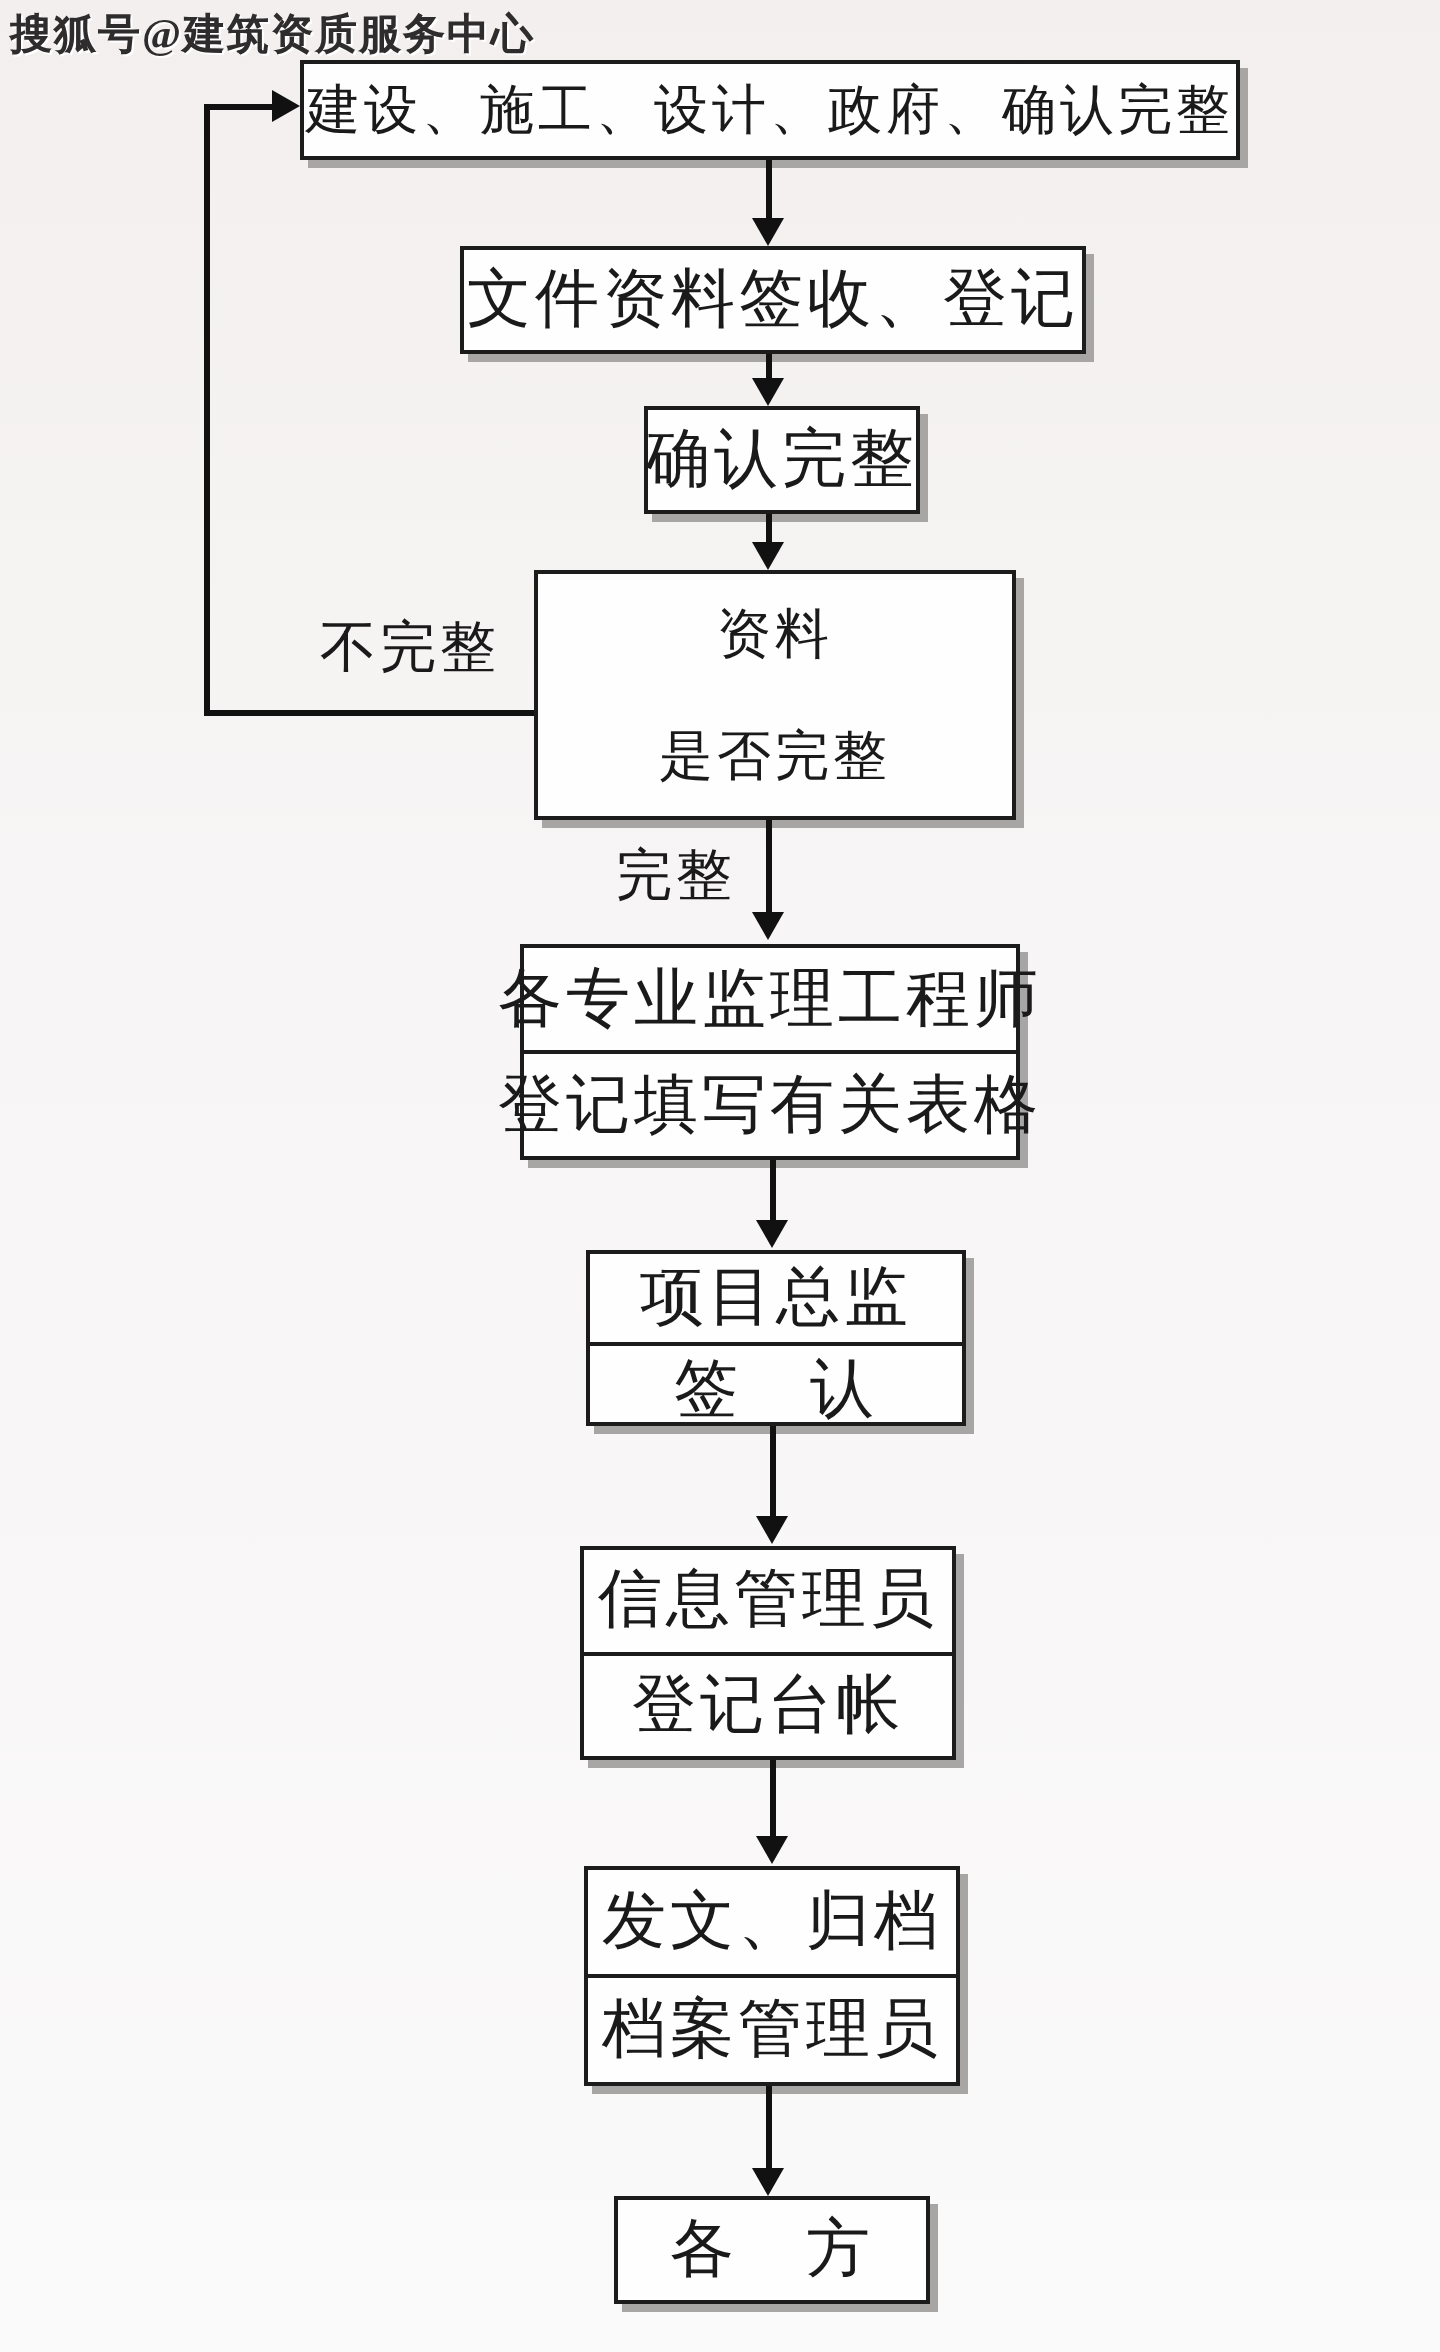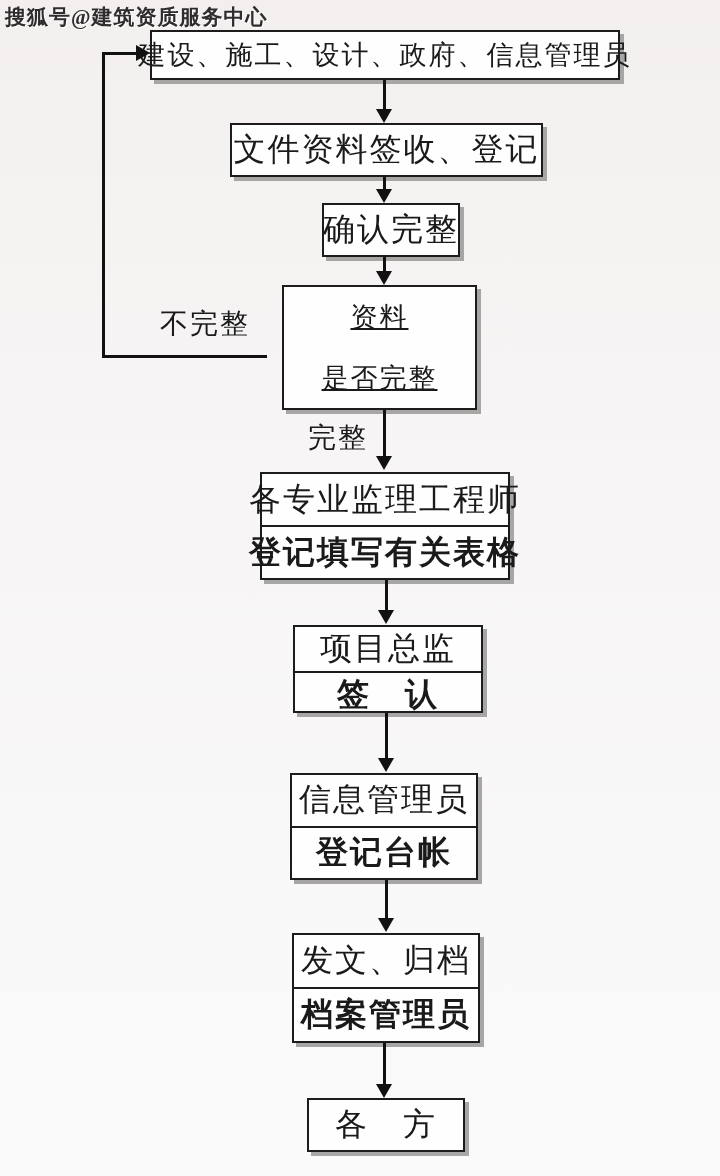--- a/index.html
+++ b/index.html
@@ -35,21 +35,21 @@
   }
   .node .row {
     flex: 1;
     display: flex;
     align-items: center;
     justify-content: center;
     font-size: 32px;
     letter-spacing: 2px;
     white-space: nowrap;
   }
-  .node.two .row + .row { border-top: 2px solid #1c1c1c; font-weight: bold; }
+  .node.two .row + .row { border-top: 2px solid #1c1c1c; }
   .vline, .hline { position: absolute; background: #111111; }
   .vline { width: 3px; }
   .hline { height: 3px; }
   .arrow-down {
     position: absolute;
     width: 0; height: 0;
     border-left: 8px solid transparent;
     border-right: 8px solid transparent;
     border-top: 14px solid #111111;
   }
@@ -71,41 +71,41 @@
   .fs27 .row { font-size: 27px; }
 </style>
 </head>
 <body>
 
 <div class="canvas">
 
   <div class="watermark">搜狐号@建筑资质服务中心</div>
 
   <div class="node fs27" style="left:150px; top:30px; width:470px; height:50px;">
-    <div class="row">建设、施工、设计、政府、信息管理员</div>
+    <div class="row">建设、施工、设计、政府、确认完整</div>
   </div>
 
   <div class="vline" style="left:383px; top:80px; height:30px;"></div>
   <div class="arrow-down" style="left:376px; top:109px;"></div>
 
   <div class="node" style="left:230px; top:123px; width:313px; height:54px;">
     <div class="row">文件资料签收、登记</div>
   </div>
 
   <div class="vline" style="left:383px; top:177px; height:13px;"></div>
   <div class="arrow-down" style="left:376px; top:189px;"></div>
 
   <div class="node" style="left:322px; top:203px; width:138px; height:54px;text-align:right;">
     <div class="row">确认完整</div>
   </div>
 
   <div class="vline" style="left:383px; top:257px; height:15px;"></div>
   <div class="arrow-down" style="left:376px; top:271px;"></div>
 
-  <div class="node fs27" style="left:282px; top:285px; width:195px; height:125px;text-decoration:underline;">
+  <div class="node fs27" style="left:267px; top:285px; width:241px; height:125px;">
     <div class="row">资料</div>
     <div class="row">是否完整</div>
   </div>
 
   <div class="hline" style="left:102px; top:355px; width:165px;"></div>
   <div class="vline" style="left:102px; top:52px; height:306px;"></div>
   <div class="hline" style="left:102px; top:52px; width:34px;"></div>
   <div class="arrow-right" style="left:136px; top:45px;"></div>
   <div class="branch-label" style="left:160px; top:305px;">不完整</div>
 

